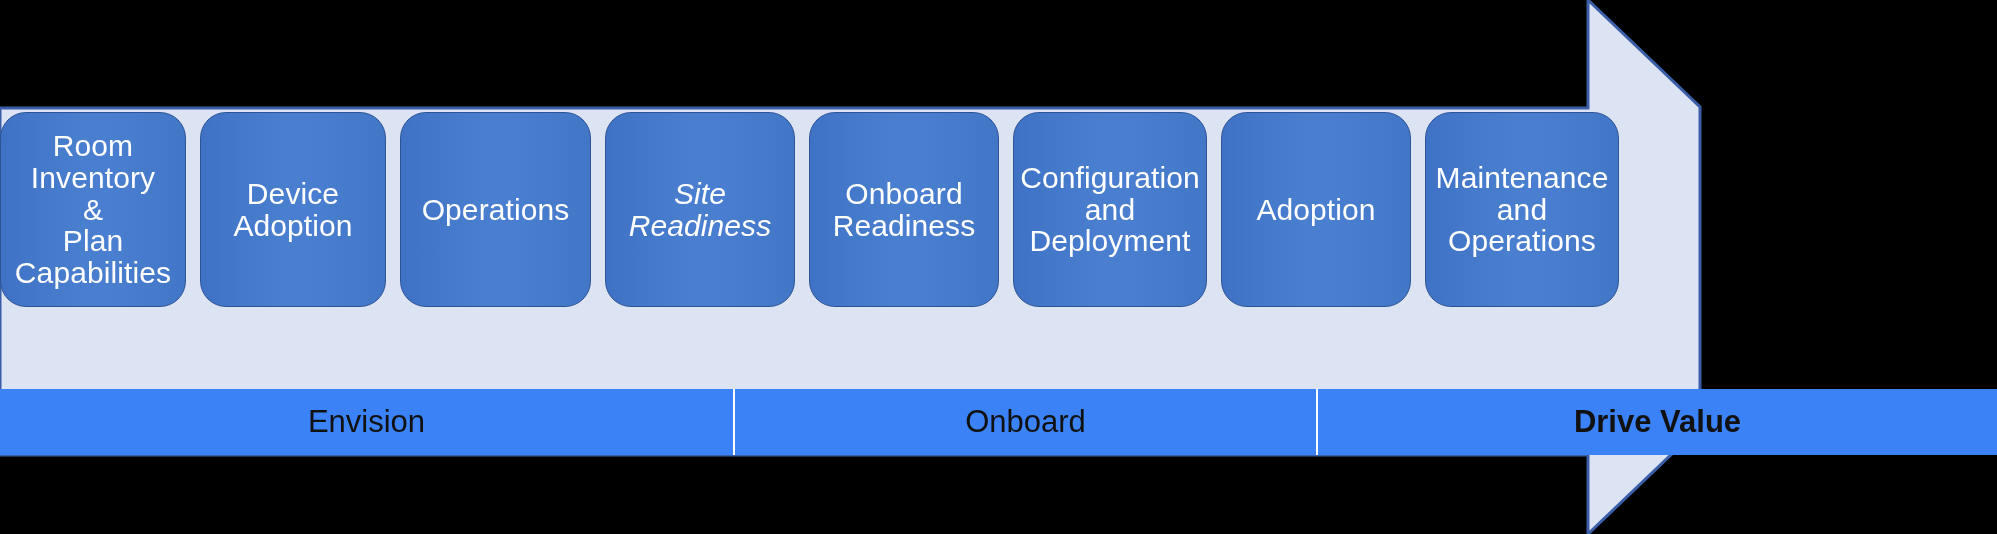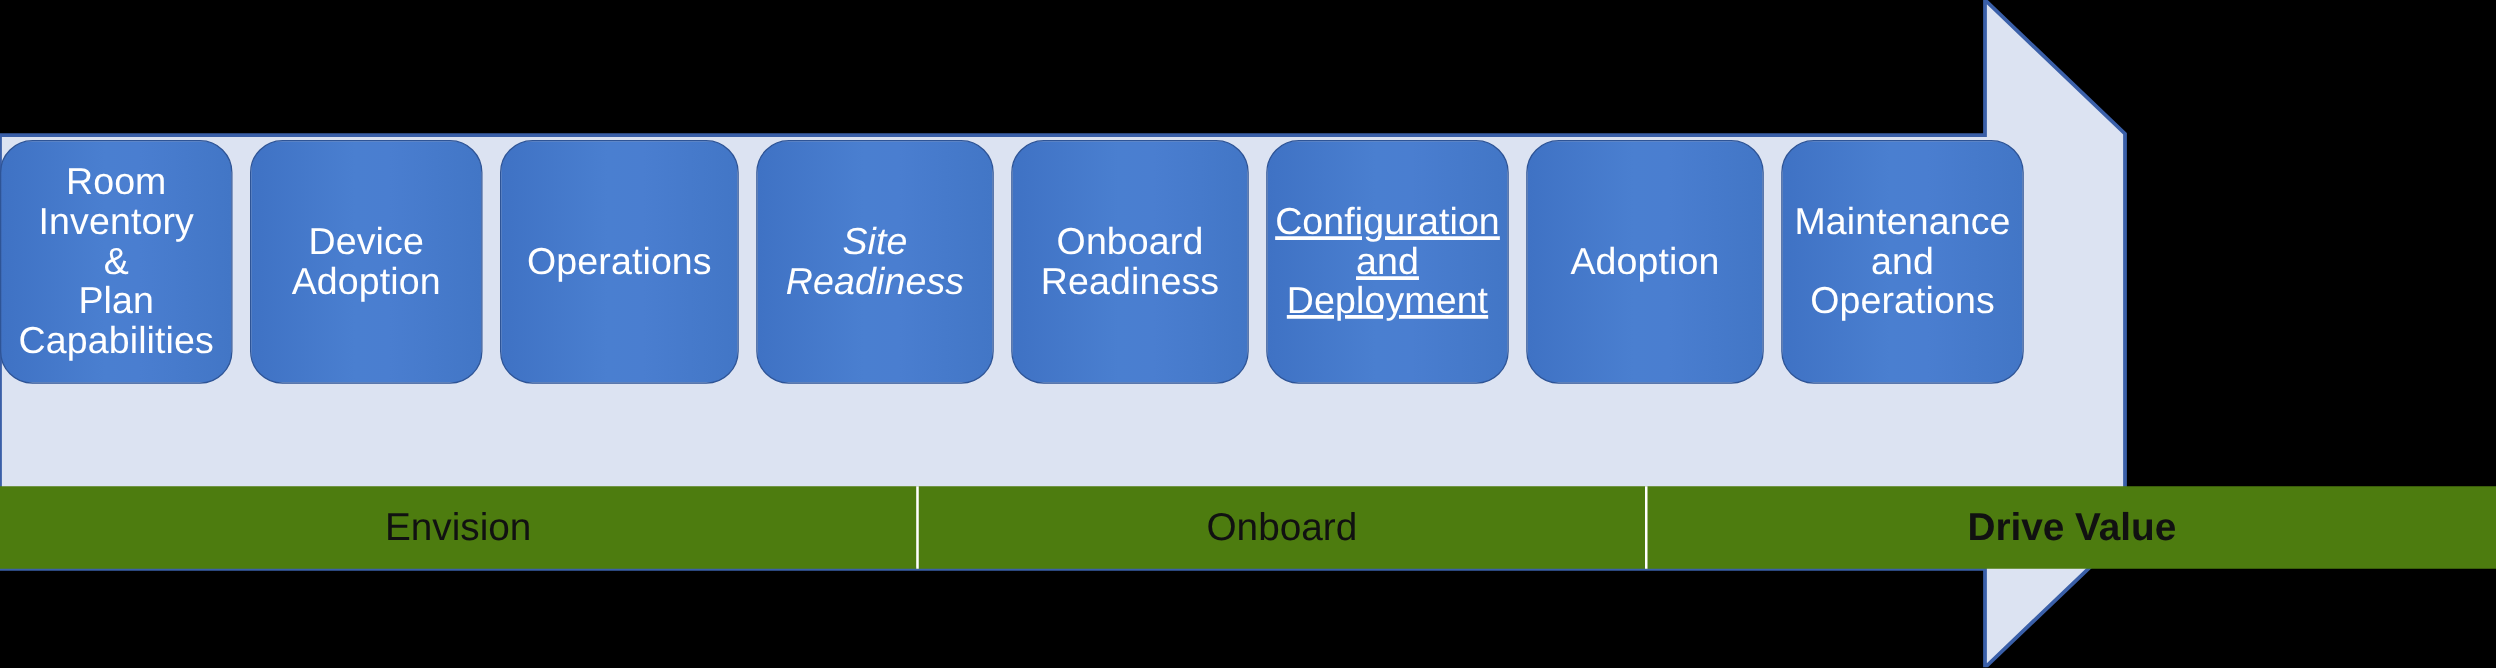--- a/index.html
+++ b/index.html
@@ -62,21 +62,21 @@
   #band-row {
     position: absolute;
     left: 0;
     top: 389px;
     width: 1997px;
     height: 66px;
     display: flex;
   }
   .band {
     position: relative;
-    background: #4d7c0f;
+    background: #3b82f6;
     color: #111111;
     display: flex;
     align-items: center;
     justify-content: center;
     font-size: 31px;
     box-sizing: border-box;
   }
   .band + .band {
     border-left: 2px solid #ffffff;
   }
@@ -122,21 +122,21 @@
 Readiness</span>
     </div>
     <div class="gap"></div>
 
     <div class="phase-box" style="flex:0 0 190px;">
       <span class="plabel">Onboard
 Readiness</span>
     </div>
     <div class="gap"></div>
 
-    <div class="phase-box" style="flex:0 0 194px;text-decoration:underline;">
+    <div class="phase-box" style="flex:0 0 194px;">
       <span class="plabel">Configuration
 and
 Deployment</span>
     </div>
     <div class="gap"></div>
 
     <div class="phase-box" style="flex:0 0 190px;">
       <span class="plabel">Adoption</span>
     </div>
     <div class="gap"></div>

